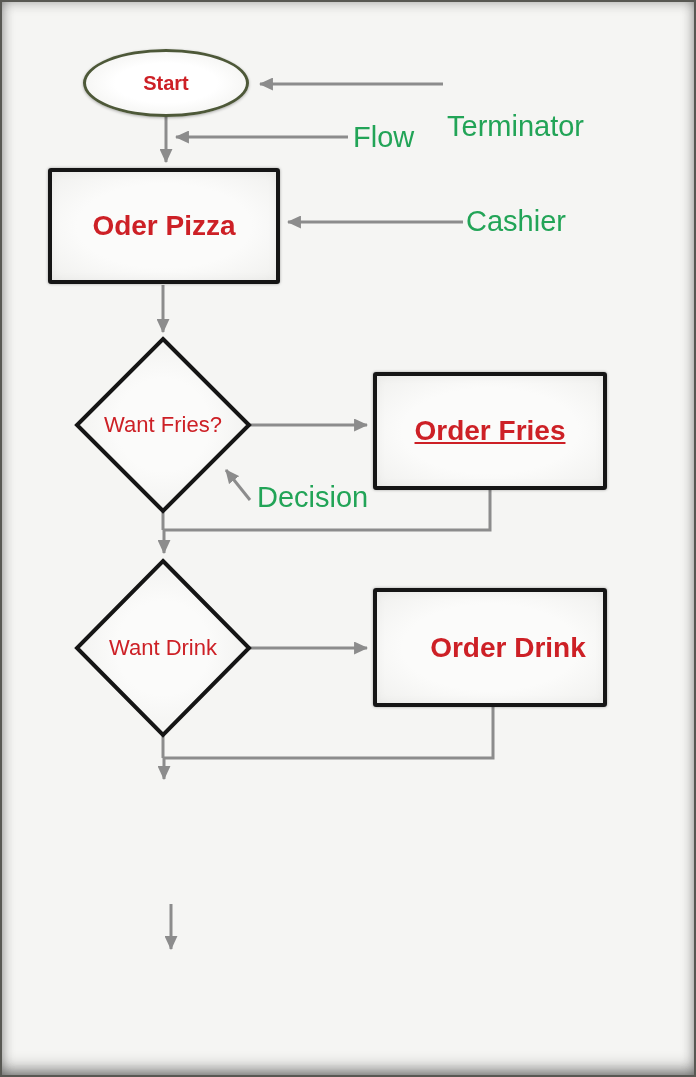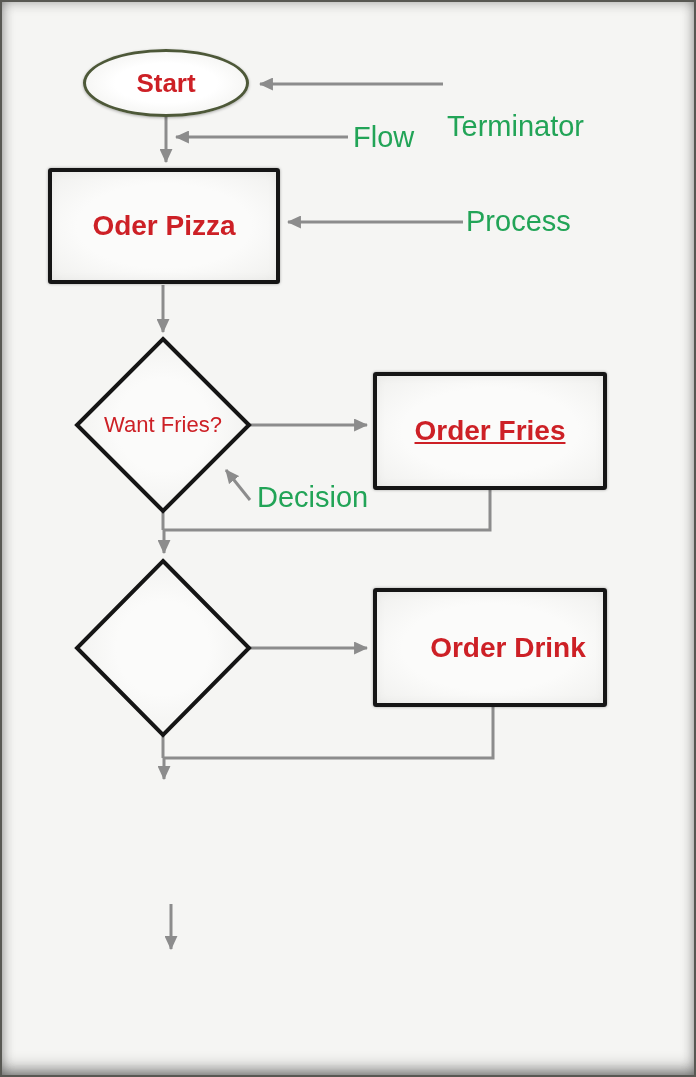--- a/index.html
+++ b/index.html
@@ -51,21 +51,21 @@
     text-align:center;
   }
   .legend-label{
     position:absolute;
     transform:translateY(-50%);
     color:var(--legend-text);
     font-size:29px;
     font-weight:400;
     white-space:nowrap;
   }
-  .fs-start{font-size:26px;}
+  .fs-start{font-size:20px;}
   .fs-end{font-size:29px;}
   .fs-process{font-size:28px;}
   svg path, svg polygon{vector-effect:non-scaling-stroke;}
 </style>
 </head>
 <body>
 
 <div class="canvas">
 
   <svg class="wires" width="696" height="1077" viewBox="0 0 696 1077">
@@ -113,30 +113,33 @@
 
   <div class="node process fs-process" style="left:373px;top:588px;width:234px;height:119px;padding-left:36px;">
     <span>Order Drink</span>
   </div>
 
 
   <div class="decision-label" style="left:78px;top:405px;width:170px;height:40px;">
     <span>Want Fries?</span>
   </div>
 
+  <div class="decision-label" style="left:78px;top:628px;width:170px;height:40px;">
+    <span>Want Drink</span>
+  </div>
 
   <div class="legend-label" style="left:447px;top:85px;margin-top:41px;">
     <span>Terminator</span>
   </div>
 
   <div class="legend-label" style="left:353px;top:137px;">
     <span>Flow</span>
   </div>
 
   <div class="legend-label" style="left:466px;top:221px;">
-    <span>Process</span>
+    <span>Cashier</span>
   </div>
 
   <div class="legend-label" style="left:257px;top:497px;">
     <span>Decision</span>
   </div>
 
 </div>
 
 </body></html>

